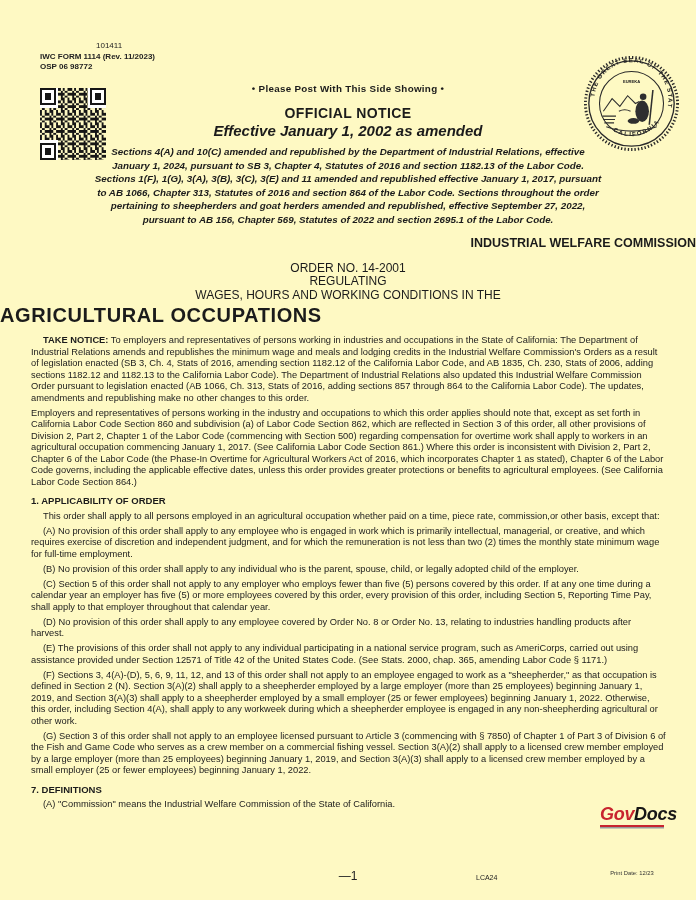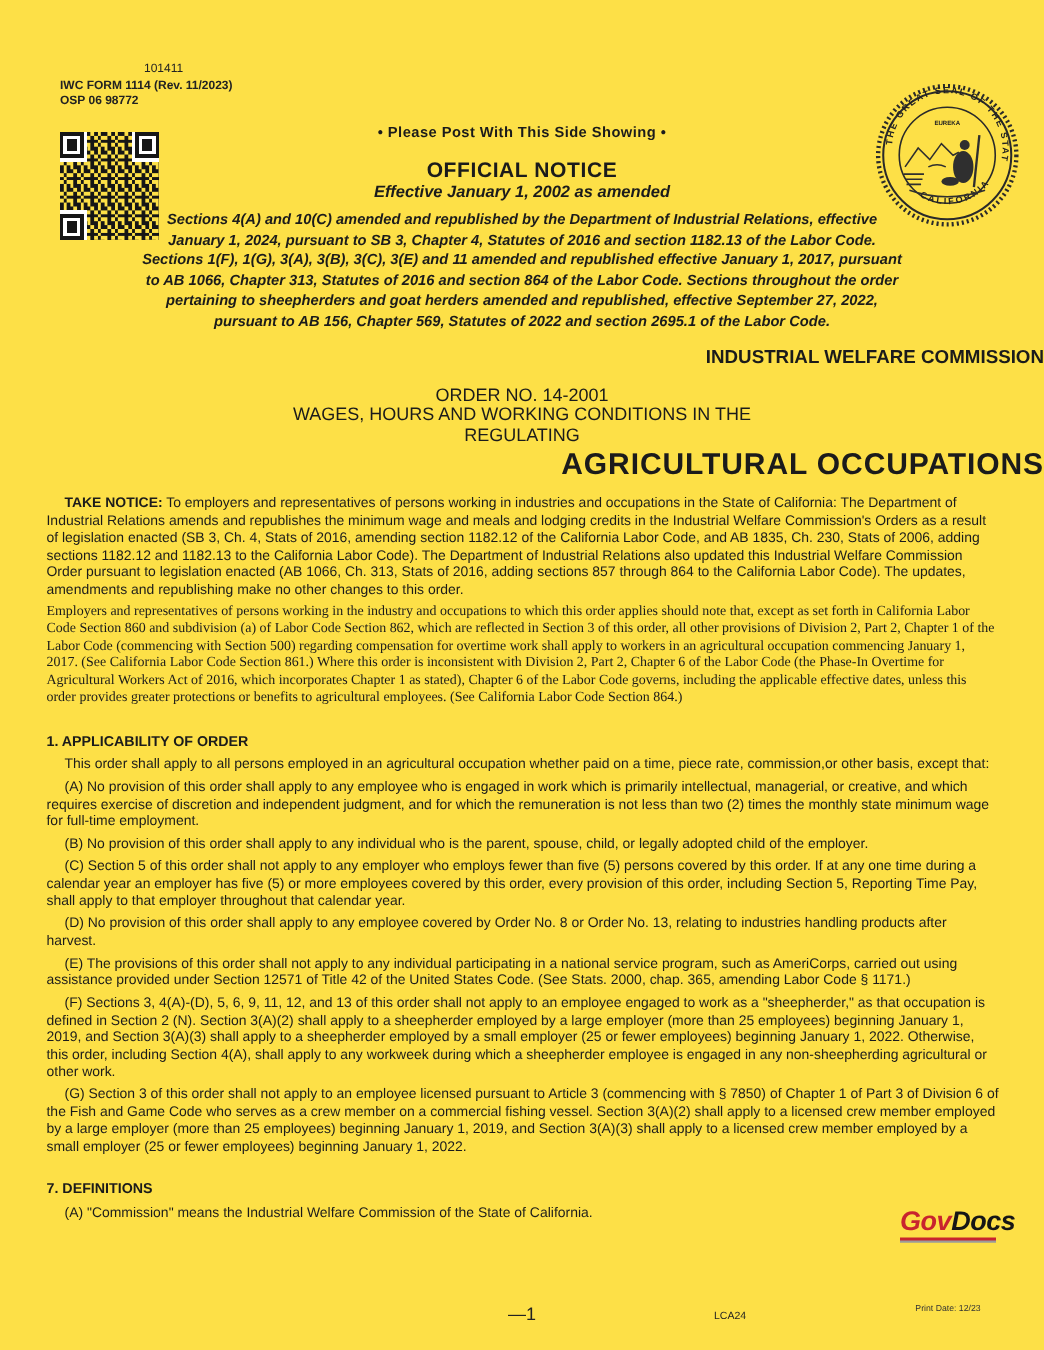--- a/index.html
+++ b/index.html
@@ -1,39 +1,39 @@
 <!DOCTYPE html>
 <html><head>
 <meta charset="utf-8">
 <style>
   html,body{margin:0;padding:0;background:#ffffff;}
   .page{
-    width:696px;height:900px;position:relative;background:#fde047;
+    width:696px;height:900px;position:relative;background:#fef9c3;
     font-family:"Liberation Sans",sans-serif;color:#1b1b1b;overflow:hidden;
   }
   
   .meta{position:absolute;left:40px;top:41px;font-size:8px;line-height:10.5px;font-weight:bold;color:#222;}
   .meta .num{margin-left:56px;font-weight:normal;}
   .qr{position:absolute;left:40px;top:88px;}
   .seal{position:absolute;left:583px;top:55px;}
   
   .center{width:540px;margin:0 auto;padding-top:83px;text-align:center;}
   .post{font-size:9.8px;font-weight:bold;letter-spacing:0.3px;}
   .title{font-size:14px;font-weight:bold;margin-top:11px;letter-spacing:0.4px;}
-  .effective{font-size:11px;font-weight:bold;font-style:italic;margin-top:1px;}
+  .effective{font-size:15px;font-weight:bold;font-style:italic;margin-top:1px;}
   .amendments{font-size:9.8px;font-weight:bold;font-style:italic;width:512px;margin:6px auto 0;line-height:13.6px;}
   .h-iwc{text-align:right;font-weight:bold;font-size:12.5px;margin-top:9px;}
   .h-order{text-align:center;font-weight:normal;font-size:12px;line-height:13.6px;}
   .h-order.first{margin-top:12px;}
-  .h-ag{text-align:right;font-weight:bold;font-size:20px;letter-spacing:0.6px;margin-top:2px;}
+  .h-ag{text-align:left;font-weight:bold;font-size:20px;letter-spacing:0.6px;margin-top:2px;}
   
   .content{margin:8px 30px 0 31px;font-size:9.3px;line-height:11.5px;}
   .content p{margin:0 0 3.5px 0;text-indent:12px;}
-  .content p.noindent{text-indent:0;font-family:Liberation Serif, serif;}
-  .sec-h{font-weight:bold;font-size:9.5px;margin:17px 0 4px 0;text-indent:0 !important;}
+  .content p.noindent{text-indent:0;}
+  .sec-h{font-weight:bold;font-size:9.5px;margin:7px 0 4px 0;text-indent:0 !important;}
   .lead{font-weight:bold;margin-top:28px;}
   
   .pageno{position:absolute;left:0;right:0;top:869px;text-align:center;font-size:12px;color:#222;}
   .lca{position:absolute;left:476px;top:874px;font-size:7px;color:#222;}
   .govdocs{position:absolute;left:600px;top:804px;width:64px;text-align:right;
            font-size:18px;font-weight:bold;font-style:italic;letter-spacing:-0.3px;}
   .govdocs .gov{color:#c8242e;}
   .govdocs .docs{color:#161616;}
   .govdocs .rule{height:2px;background:#c8242e;margin-top:0px;box-shadow:0 1.5px 0 #9a9a9a;}
   .printdate{position:absolute;left:600px;top:870px;width:64px;text-align:center;font-size:5.8px;color:#333;}
@@ -111,22 +111,22 @@
 
   <div class="center">
     <div class="post">• Please Post With This Side Showing •</div>
     <div class="title">OFFICIAL NOTICE</div>
     <div class="effective">Effective January 1, 2002 as amended</div>
     <div class="amendments">Sections 4(A) and 10(C) amended and republished by the Department of Industrial Relations, effective January 1, 2024, pursuant to SB 3, Chapter 4, Statutes of 2016 and section 1182.13 of the Labor Code. Sections 1(F), 1(G), 3(A), 3(B), 3(C), 3(E) and 11 amended and republished effective January 1, 2017, pursuant to AB 1066, Chapter 313, Statutes of 2016 and section 864 of the Labor Code. Sections throughout the order pertaining to sheepherders and goat herders amended and republished, effective September 27, 2022, pursuant to AB 156, Chapter 569, Statutes of 2022 and section 2695.1 of the Labor Code.</div>
   </div>
 
   <div class="h-iwc">INDUSTRIAL WELFARE COMMISSION</div>
   <div class="h-order first">ORDER NO. 14-2001</div>
+  <div class="h-order">REGULATING</div>
   <div class="h-order">WAGES, HOURS AND WORKING CONDITIONS IN THE</div>
-  <div class="h-order">REGULATING</div>
   <div class="h-ag">AGRICULTURAL OCCUPATIONS</div>
 
   <div class="content">
     <p><span class="lead">TAKE NOTICE:</span><span> To employers and representatives of persons working in industries and occupations in the State of California: The Department of Industrial Relations amends and republishes the minimum wage and meals and lodging credits in the Industrial Welfare Commission's Orders as a result of legislation enacted (SB 3, Ch. 4, Stats of 2016, amending section 1182.12 of the California Labor Code, and AB 1835, Ch. 230, Stats of 2006, adding sections 1182.12 and 1182.13 to the California Labor Code). The Department of Industrial Relations also updated this Industrial Welfare Commission Order pursuant to legislation enacted (AB 1066, Ch. 313, Stats of 2016, adding sections 857 through 864 to the California Labor Code). The updates, amendments and republishing make no other changes to this order.</span></p>
     <p class="noindent">Employers and representatives of persons working in the industry and occupations to which this order applies should note that, except as set forth in California Labor Code Section 860 and subdivision (a) of Labor Code Section 862, which are reflected in Section 3 of this order, all other provisions of Division 2, Part 2, Chapter 1 of the Labor Code (commencing with Section 500) regarding compensation for overtime work shall apply to workers in an agricultural occupation commencing January 1, 2017. (See California Labor Code Section 861.) Where this order is inconsistent with Division 2, Part 2, Chapter 6 of the Labor Code (the Phase-In Overtime for Agricultural Workers Act of 2016, which incorporates Chapter 1 as stated), Chapter 6 of the Labor Code governs, including the applicable effective dates, unless this order provides greater protections or benefits to agricultural employees. (See California Labor Code Section 864.)</p>
 
     <div class="sec-h">1. APPLICABILITY OF ORDER</div>
     <p>This order shall apply to all persons employed in an agricultural occupation whether paid on a time, piece rate, commission,or other basis, except that:</p>
     <p>(A) No provision of this order shall apply to any employee who is engaged in work which is primarily intellectual, managerial, or creative, and which requires exercise of discretion and independent judgment, and for which the remuneration is not less than two (2) times the monthly state minimum wage for full-time employment.</p>
     <p>(B) No provision of this order shall apply to any individual who is the parent, spouse, child, or legally adopted child of the employer.</p>

